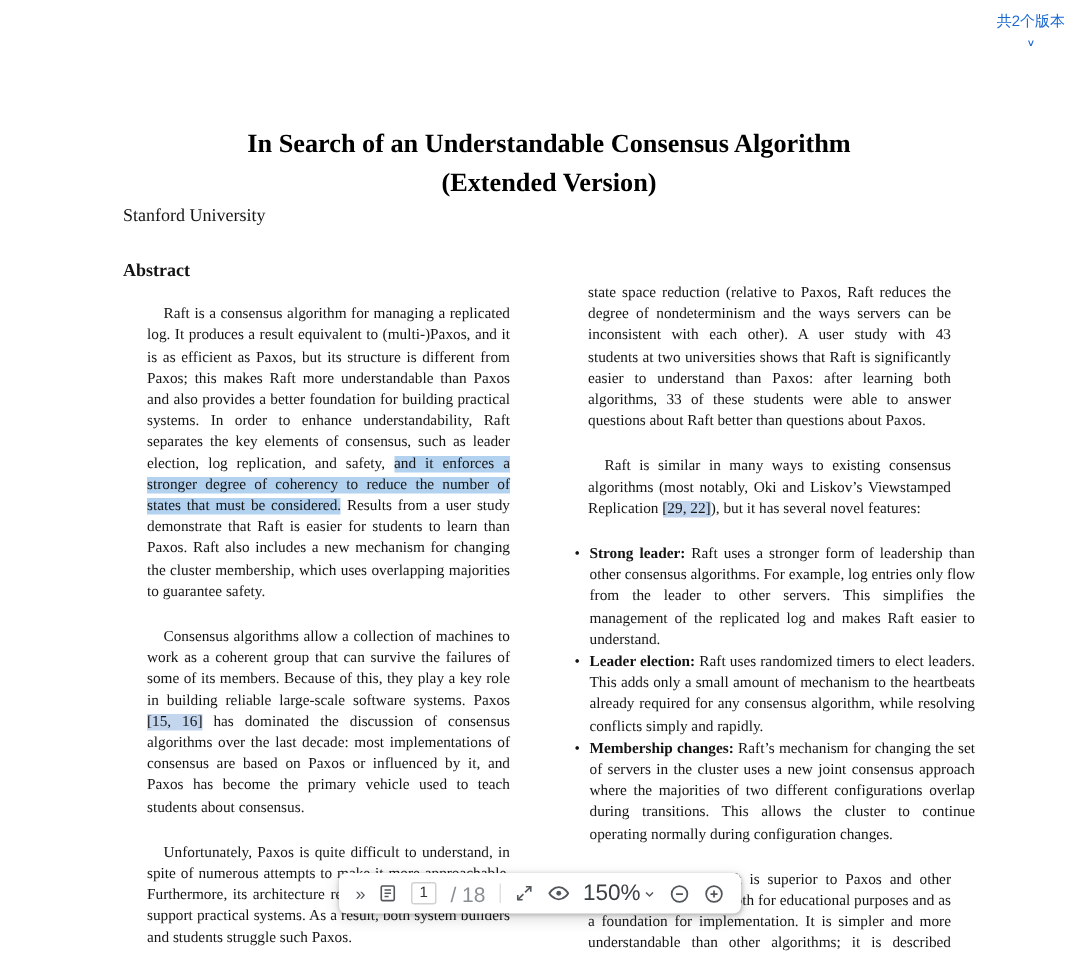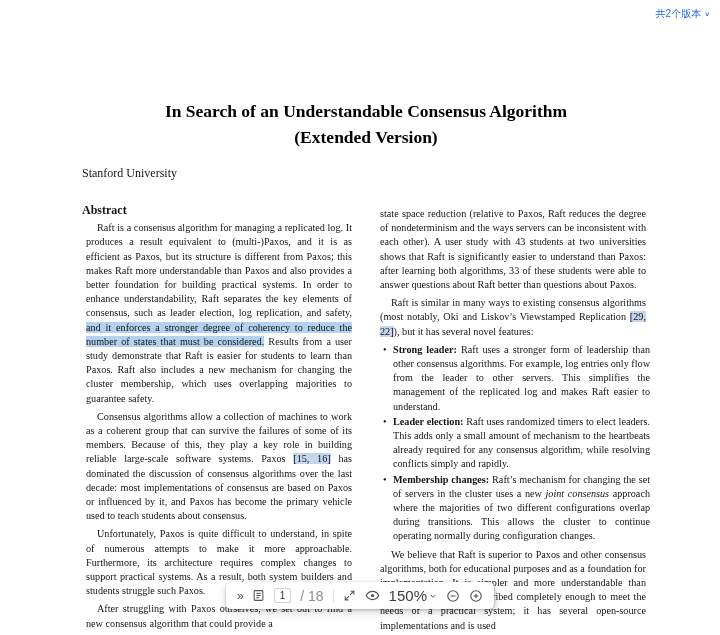--- a/index.html
+++ b/index.html
@@ -3,44 +3,44 @@
 <meta charset="utf-8">
 <style>
   * { box-sizing: border-box; }
   html,body { margin:0; padding:0; }
   body { width:720px; height:635px; overflow:hidden; background:#ffffff; }
   .screen { position:relative; width:720px; height:635px; background:#ffffff;
             font-family:"Liberation Serif", serif; color:#141414; }
 
   
   .versions { position:absolute; top:7px; right:10px; display:flex; align-items:center; gap:3px;
-              font-family:"Liberation Sans", sans-serif; font-size:10px; color:#1967d2; cursor:pointer; }
+              font-family:"Liberation Sans", sans-serif; font-size:10px; color:#1967d2; cursor:pointer;flex-direction:column; }
   .versions .chev { font-size:8px; transform:scaleY(.8); }
 
   
   .content { position:absolute; left:82px; top:82px; width:568px; }
-  .title { margin:16px; text-align:center; font-size:17.5px; font-weight:bold; line-height:26px; color:#000; }
+  .title { margin:0; text-align:center; font-size:17.5px; font-weight:bold; line-height:26px; color:#000; }
   .authors { text-align:center; font-size:12px; margin-top:11px; }
   .affiliation { text-align:left; font-size:12px; margin-top:2px; }
 
   .columns { display:flex; gap:20px; margin-top:22px; }
   .col { width:274px; font-size:10.2px; line-height:14.2px; text-align:justify; }
   .col h2 { font-size:12px; font-weight:bold; margin:0 0 3px 0; text-align:left; }
   .col h2.intro { margin-top:9px; margin-bottom:4px; white-space:pre; }
-  .col p { margin:4px; text-indent:11px; }
+  .col p { margin:16px; text-indent:11px; }
   .col p.noindent { text-indent:0; }
 
   .sel-highlight { background:#b3d2ef; }
   .cite { background:#c3d6ee; }
 
   ul.features { list-style:none; margin:2px 0 2px 0; padding:0 0 0 17px; }
   ul.features li { position:relative; margin:0 0 1px 0; }
   ul.features li::before { content:"\2022"; position:absolute; left:-10px; top:0; }
   .b { font-weight:bold; }
-  .i { font-style:italic; }
+  .i { }
 
   
   .toolbar { position:absolute; left:50%; transform:translateX(-50%); bottom:26px; height:27px;
              background:#ffffff; border-radius:5px; box-shadow:0 1px 3px rgba(0,0,0,.22), 0 3px 10px rgba(0,0,0,.16);
              display:flex; align-items:center; padding:0 11px; gap:9px; z-index:10;
              font-family:"Liberation Sans", sans-serif; color:#52575c; font-size:10.5px; }
   .tool { display:flex; align-items:center; justify-content:center; cursor:pointer; color:#52575c; }
   .tool svg { display:block; }
   .dbl-chev { font-size:12px; line-height:1; letter-spacing:-1px; color:#52575c; }
   .pagebox { border:1px solid #d2d2d2; border-radius:2px; padding:1px 5px; font-size:10px; color:#333; min-width:16px; text-align:center; }

